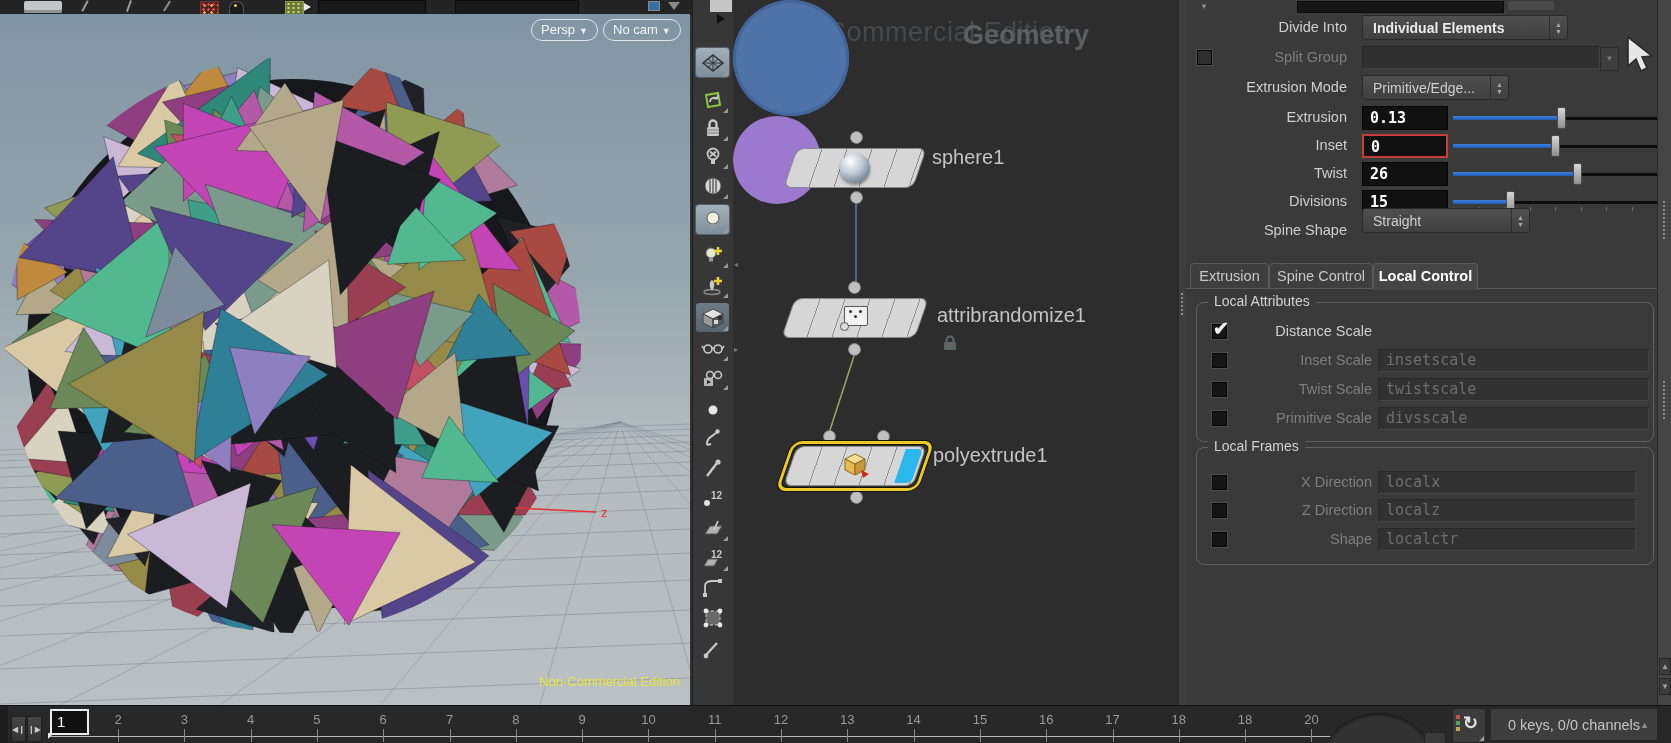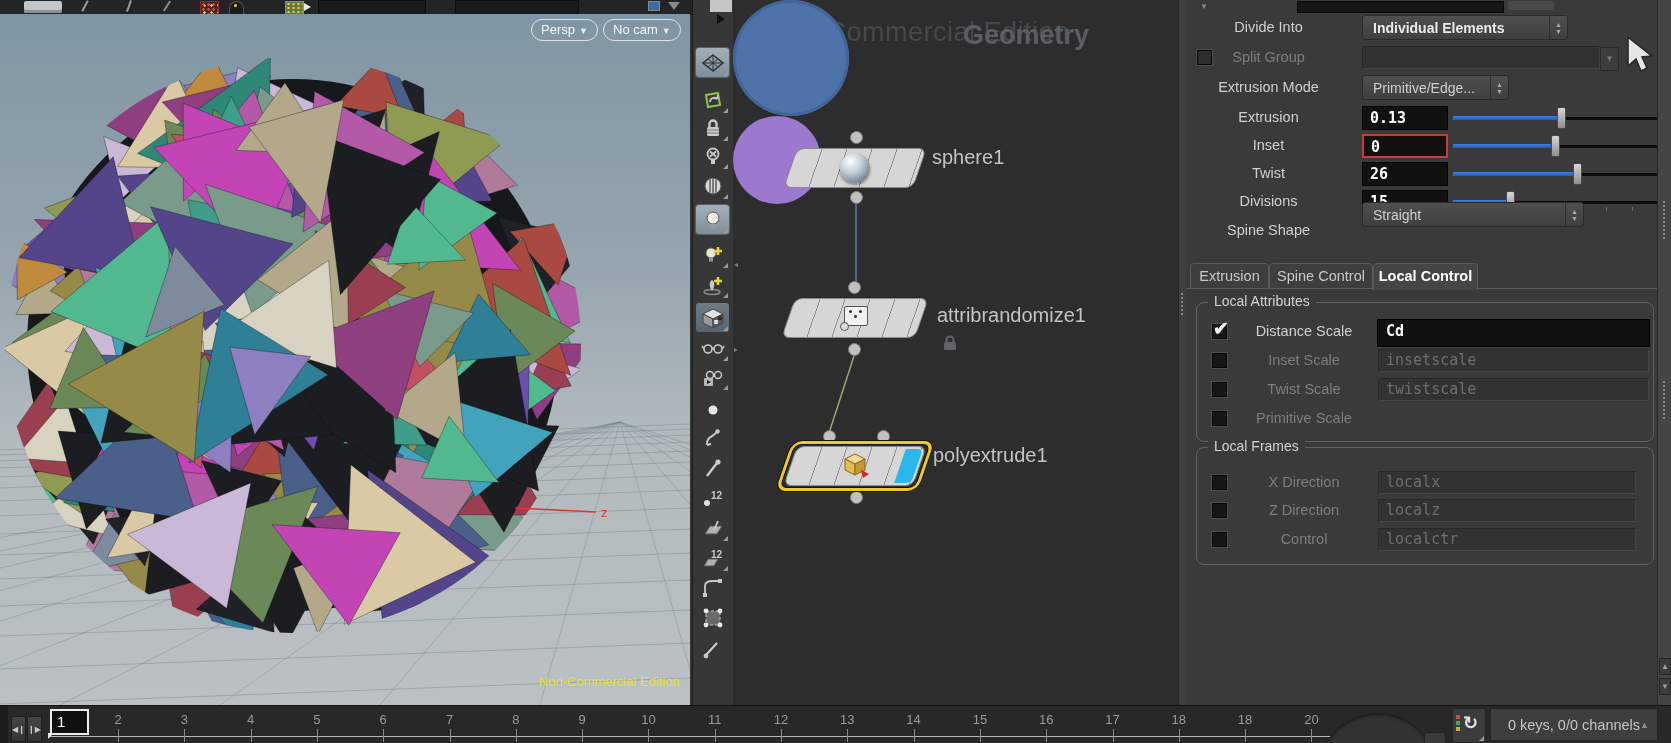--- a/index.html
+++ b/index.html
@@ -36,21 +36,21 @@
       background:repeating-linear-gradient(90deg,rgba(130,130,130,0) 0 24px,rgba(130,130,130,.85) 24px 25px);}
   .node-icon{position:absolute;left:50%;top:50%;transform:translate(-50%,-50%) skewX(19deg);}
   .sel-ring{position:absolute;border:3px solid #ecc928;border-radius:10px;transform:skewX(-19deg);
             box-shadow:0 0 0 1px #15150a, inset 0 0 0 1px #15150a;box-sizing:border-box;}
   .flag-cyan{position:absolute;top:2px;bottom:2px;width:17px;border-radius:0 5px 5px 0;}
   
   #divider{left:1178px;top:0;width:8px;height:705px;background:#3f3f3f;border-left:1px solid #262626;border-right:1px solid #262626;}
   .grip{position:absolute;left:1px;width:4px;background-image:radial-gradient(#8a8a8a 1px,transparent 1.2px);background-size:4px 4px;}
   
   #params{left:1186px;top:0;width:471px;height:705px;background:#3a3a3a;overflow:hidden;}
-  .p-label{position:absolute;color:#cfcfcf;font-size:14.5px;text-align:center;}
+  .p-label{position:absolute;color:#cfcfcf;font-size:14.5px;text-align:right;}
   .p-label.dis{color:#7e7e7e;}
   .p-input{position:absolute;background:#111;border:1px solid #060606;box-sizing:border-box;
            color:#fff;font-family:"DejaVu Sans Mono",monospace;font-weight:bold;font-size:15px;line-height:22px;padding-left:7px;}
   .p-input.hl{border:2px solid #c43c3c;}
   .p-drop{position:absolute;background:linear-gradient(180deg,#4f4f4f,#3f3f3f);border:1px solid #2a2a2a;border-radius:3px;
           box-sizing:border-box;color:#cfcfcf;font-size:14px;display:flex;align-items:center;}
   .p-drop .txt{flex:1;padding-left:10px;white-space:nowrap;overflow:hidden;}
   .p-drop .spin{width:17px;align-self:stretch;border-left:1px solid #2e2e2e;display:flex;flex-direction:column;
                 align-items:center;justify-content:center;color:#a8a8a8;font-size:7px;line-height:7px;}
   .slider-track{position:absolute;height:3px;background:#0c0c0c;}
@@ -629,53 +629,53 @@
       <div class="abs" style="left: 267px; top: 207px; width: 1px; height: 4px; background: rgb(106, 106, 106);"></div>
       <div class="abs" style="left: 292.5px; top: 207px; width: 1px; height: 4px; background: rgb(106, 106, 106);"></div>
       <div class="abs" style="left: 318px; top: 207px; width: 1px; height: 4px; background: rgb(106, 106, 106);"></div>
       <div class="abs" style="left: 343.5px; top: 207px; width: 1px; height: 4px; background: rgb(106, 106, 106);"></div>
       <div class="abs" style="left: 369px; top: 207px; width: 1px; height: 4px; background: rgb(106, 106, 106);"></div>
       <div class="abs" style="left: 394.5px; top: 207px; width: 1px; height: 4px; background: rgb(106, 106, 106);"></div>
       <div class="abs" style="left: 420px; top: 207px; width: 1px; height: 4px; background: rgb(106, 106, 106);"></div>
       <div class="abs" style="left: 445.5px; top: 207px; width: 1px; height: 4px; background: rgb(106, 106, 106);"></div>
       <div class="slider-handle" style="left: 320.12px; top: 191px;"></div>
       <div class="p-label" style="left: 4px; top: 222px; width: 157px;">Spine Shape</div>
-      <div class="p-drop" style="left: 176px; top: 202px; width: 222px; height: 25px; gap: 28px;">
+      <div class="p-drop" style="left: 176px; top: 208px; width: 168px; height: 25px; gap: 28px;">
         <div class="txt" style="">Straight</div>
         <div class="spin" style="">▲<br>▼</div>
       </div>
       <div class="abs" style="left: 0px; top: 288px; width: 471px; height: 1px; background: rgb(90, 90, 90);"></div>
       <div class="tab" style="left: 4px; top: 263px; width: 79px;">Extrusion</div>
       <div class="tab" style="left: 83px; top: 263px; width: 104px;">Spine Control</div>
       <div class="tab active" style="left: 187px; top: 263px; width: 105px;">Local Control</div>
       <div class="groupbox" style="left: 10px; top: 302px; width: 456px; height: 138px;"></div>
       <div class="group-title" style="left: 22px; top: 293px;">Local Attributes</div>
       <div class="chk" style="left: 26px; top: 324px;">
         <span class="mark">✔</span>
       </div>
       <div class="p-label" style="left: 50px; top: 323px; width: 136px;">Distance Scale</div>
-      <div class="g-field on" style="left: 192px; top: 320px; width: 271px; height: 26px;">Cd</div>
       <div class="chk" style="left: 26px; top: 353px;"></div>
       <div class="p-label dis" style="left: 50px; top: 352px; width: 136px;">Inset Scale</div>
       <div class="g-field" style="left: 192px; top: 349px; width: 271px; height: 23px;">insetscale</div>
       <div class="chk" style="left: 26px; top: 382px;"></div>
       <div class="p-label dis" style="left: 50px; top: 381px; width: 136px;">Twist Scale</div>
       <div class="g-field" style="left: 192px; top: 378px; width: 271px; height: 23px;">twistscale</div>
       <div class="chk" style="left: 26px; top: 411px;"></div>
       <div class="p-label dis" style="left: 50px; top: 410px; width: 136px;">Primitive Scale</div>
+      <div class="g-field" style="left: 192px; top: 407px; width: 271px; height: 23px;">divsscale</div>
       <div class="groupbox" style="left: 10px; top: 447px; width: 456px; height: 116px;"></div>
       <div class="group-title" style="left: 22px; top: 438px;">Local Frames</div>
       <div class="chk" style="left: 26px; top: 475px;"></div>
       <div class="p-label dis" style="left: 50px; top: 474px; width: 136px;">X Direction</div>
       <div class="g-field" style="left: 192px; top: 471px; width: 258px; height: 23px;">localx</div>
       <div class="chk" style="left: 26px; top: 503px;"></div>
       <div class="p-label dis" style="left: 50px; top: 502px; width: 136px;">Z Direction</div>
       <div class="g-field" style="left: 192px; top: 499px; width: 258px; height: 23px;">localz</div>
       <div class="chk" style="left: 26px; top: 532px;"></div>
-      <div class="p-label dis" style="left: 50px; top: 531px; width: 136px;">Control</div>
+      <div class="p-label dis" style="left: 50px; top: 531px; width: 136px;">Shape</div>
       <div class="g-field" style="left: 192px; top: 528px; width: 258px; height: 23px;">localctr</div>
     </div>
 
   <div id="rstrip" class="abs">
     <div class="grip" style="left:4px;top:200px;height:40px;"></div>
     <div class="grip" style="left:4px;top:380px;height:40px;"></div>
     <div class="rbtn" style="top:658px;">▲</div>
     <div class="rbtn" style="top:678px;">▼</div>
   </div>
 

